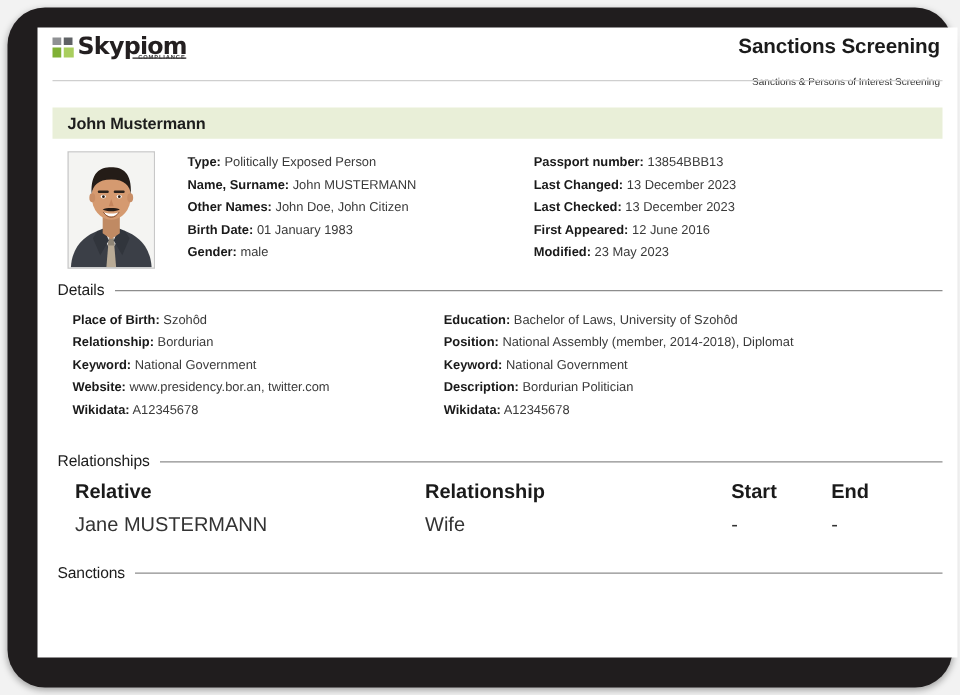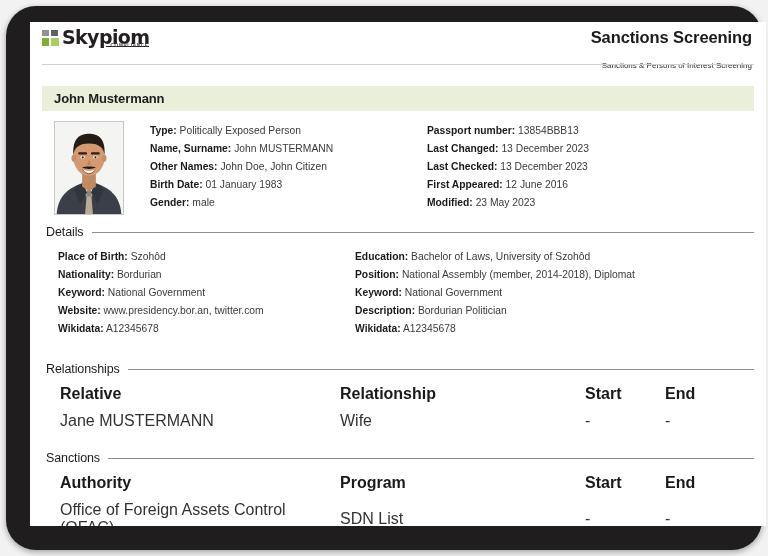--- a/index.html
+++ b/index.html
@@ -252,21 +252,21 @@
         <span class="sec-rule"></span>
       </div>
 
       <div id="details-body">
         <div id="det-left">
           <div class="kv-row">
             <b>Place of Birth:</b>
             <span>Szohôd</span>
           </div>
           <div class="kv-row">
-            <b>Nationality:</b>
+            <b>Relationship:</b>
             <span>Bordurian</span>
           </div>
           <div class="kv-row">
             <b>Keyword:</b>
             <span>National Government</span>
           </div>
           <div class="kv-row">
             <b>Website:</b>
             <span>www.presidency.bor.an, twitter.com</span>
           </div>
@@ -324,34 +324,16 @@
           </tr>
         </tbody>
       </table>
     </div>
 
     <div class="section" id="sanctions">
       <div class="sec-head">
         <h2>Sanctions</h2>
         <span class="sec-rule"></span>
       </div>
-      <table class="tbl">
-        <thead>
-          <tr>
-            <th class="c1">Authority</th>
-            <th class="c2">Program</th>
-            <th class="c3">Start</th>
-            <th class="c4">End</th>
-          </tr>
-        </thead>
-        <tbody>
-          <tr>
-            <td class="c1">Office of Foreign Assets Control (OFAC)</td>
-            <td class="c2">SDN List</td>
-            <td class="c3">-</td>
-            <td class="c4">-</td>
-          </tr>
-        </tbody>
-      </table>
     </div>
 
   </div>
 </div>
 
 </body></html>

